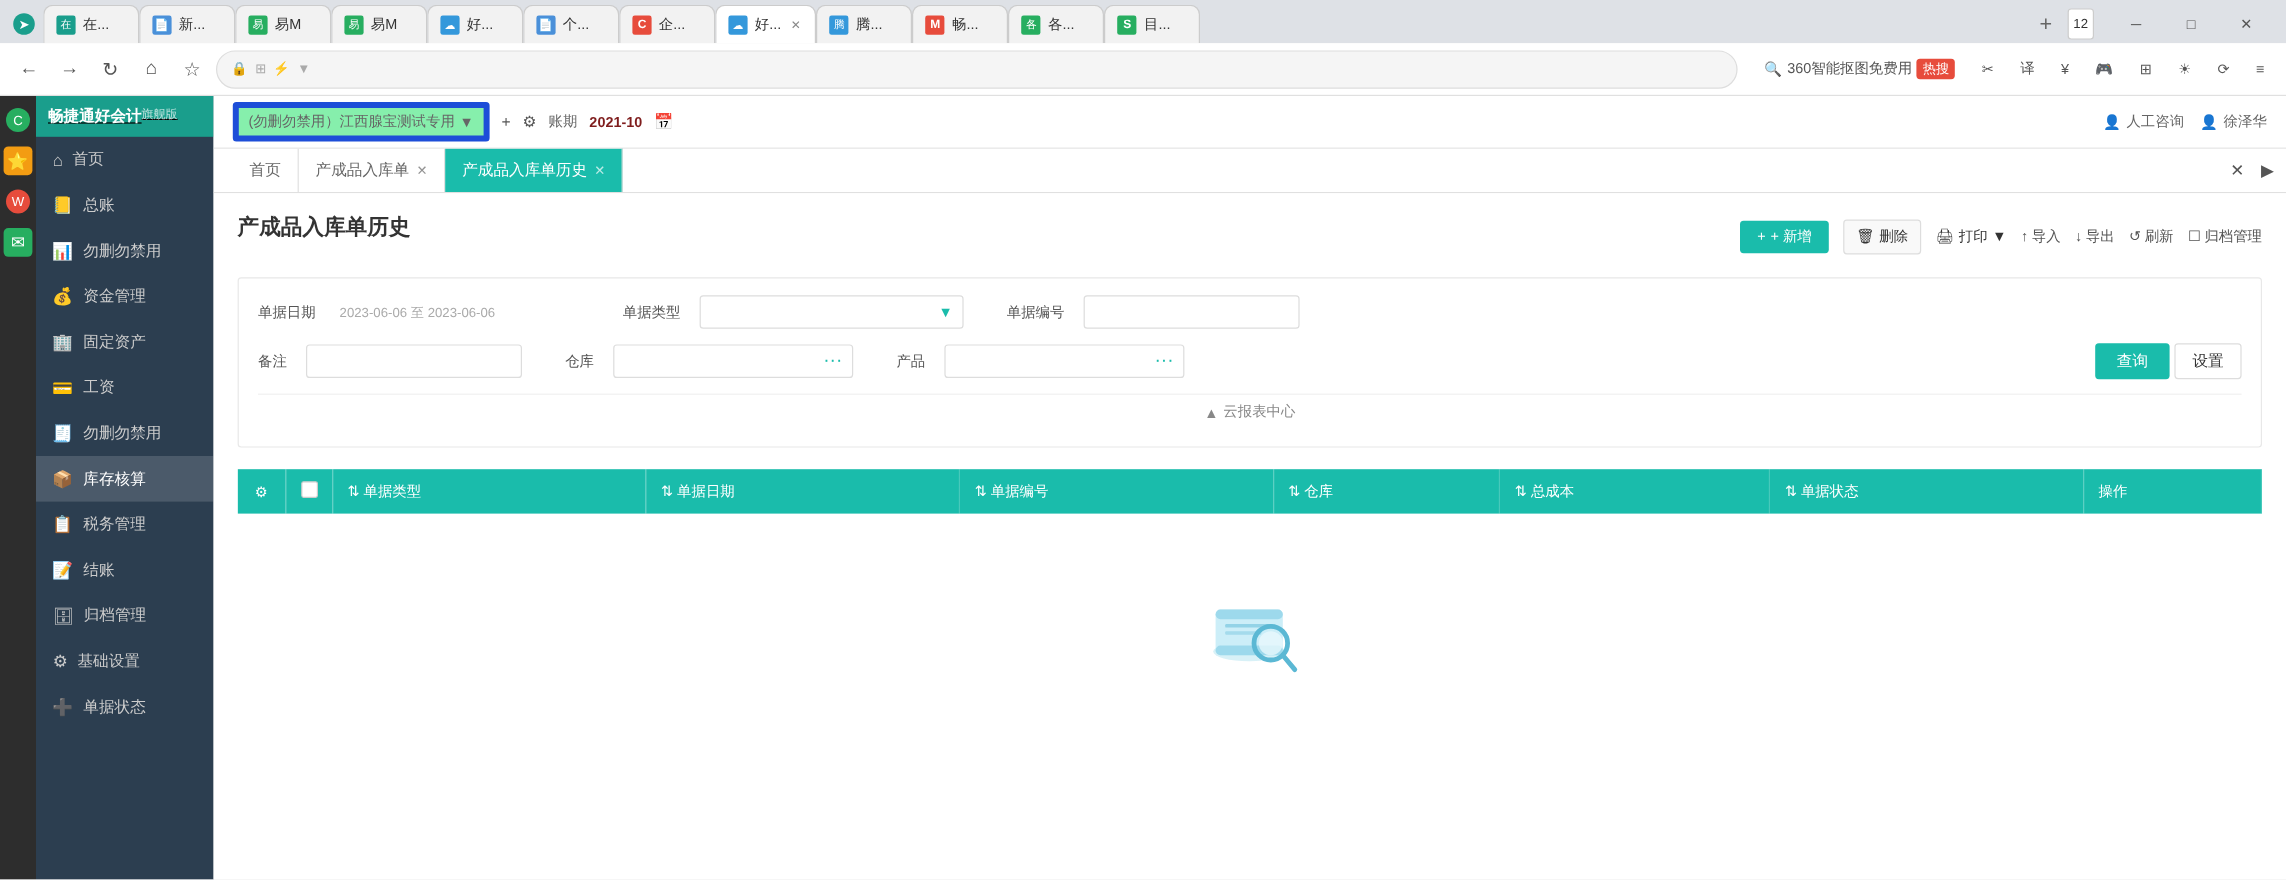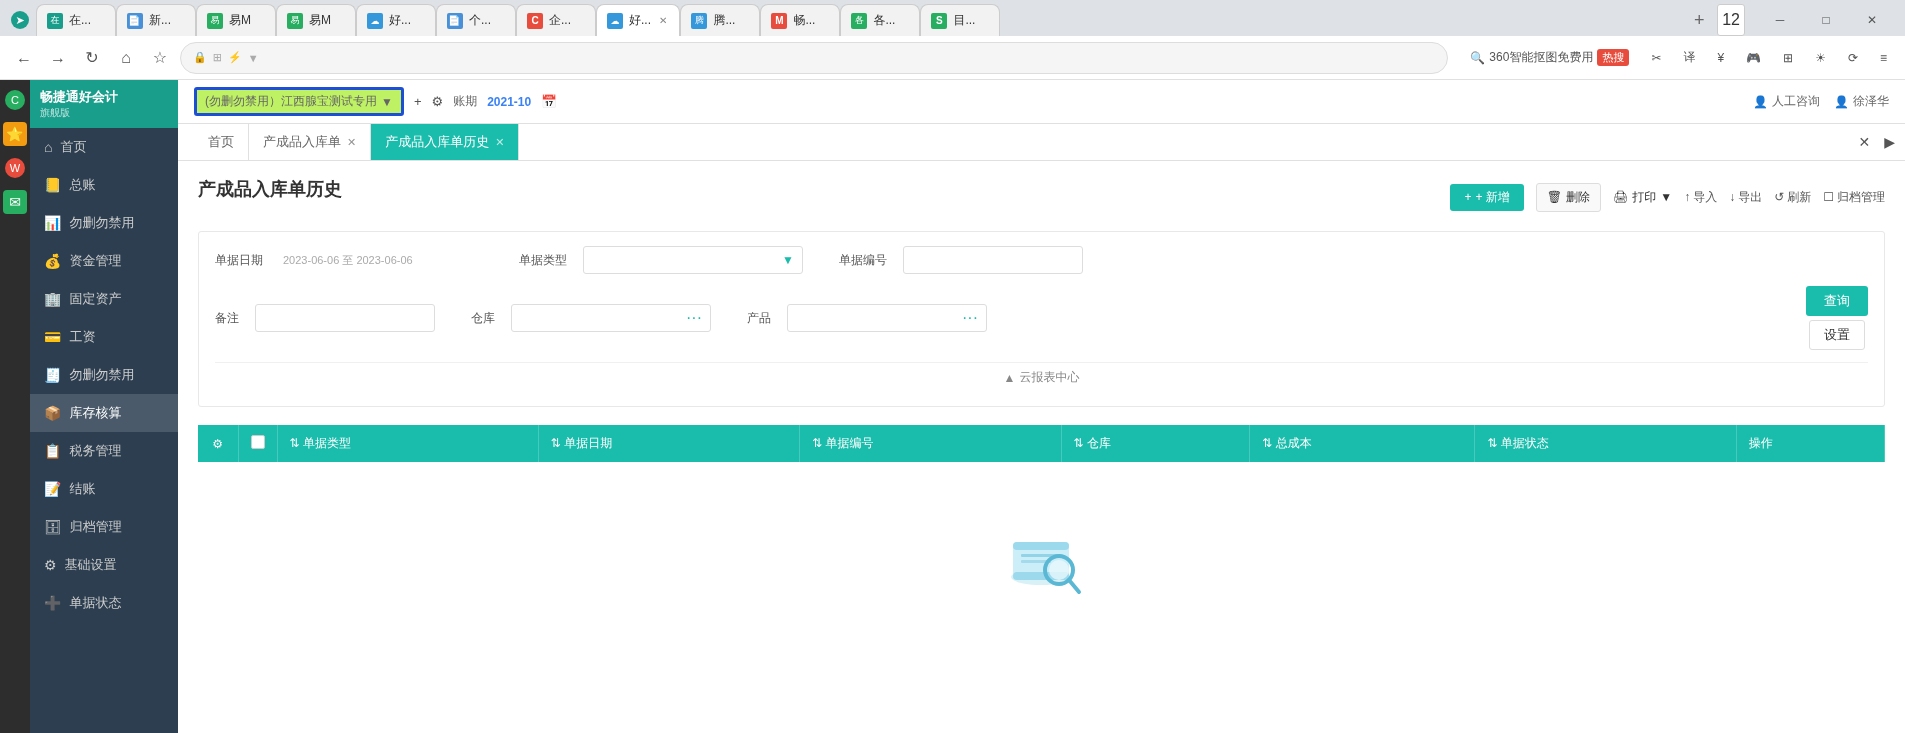--- a/index.html
+++ b/index.html
@@ -7,21 +7,21 @@
 
     
     .browser-frame { width: 100%; height: 100%; display: flex; flex-direction: column; background: #f2f2f2; }
     .tab-bar { height: 36px; background: #dee1e6; display: flex; align-items: flex-end; padding: 0 4px; overflow: hidden; }
     .tab { height: 32px; background: #f2f2f2; border-radius: 8px 8px 0 0; padding: 0 10px; display: flex; align-items: center; gap: 6px; font-size: 12px; white-space: nowrap; min-width: 80px; max-width: 160px; cursor: pointer; border: 1px solid #ccc; border-bottom: none; }
     .tab.active { background: #fff; z-index: 1; }
     .tab-icon { width: 16px; height: 16px; display: flex; align-items: center; justify-content: center; font-size: 10px; border-radius: 2px; flex-shrink: 0; }
     .tab-close { margin-left: auto; font-size: 10px; color: #888; cursor: pointer; padding: 2px; }
     .tab-label { overflow: hidden; text-overflow: ellipsis; white-space: nowrap; font-size: 12px; color: #333; }
     .new-tab-btn { width: 28px; height: 28px; display: flex; align-items: center; justify-content: center; cursor: pointer; font-size: 18px; color: #666; }
-    .tab-count { background: #fff; border: 1px solid #ccc; border-radius: 3px; padding: 6px 4px; font-size: 16px; color: #333; }
+    .tab-count { background: #fff; border: 1px solid #ccc; border-radius: 3px; padding: 6px 4px; font-size: 11px; color: #333; }
 
     .nav-bar { height: 44px; background: #fff; display: flex; align-items: center; padding: 0 10px; gap: 6px; border-bottom: 1px solid #e0e0e0; }
     .nav-btn { width: 28px; height: 28px; display: flex; align-items: center; justify-content: center; cursor: pointer; color: #555; font-size: 16px; border-radius: 4px; }
     .address-bar { flex: 1; height: 32px; background: #f5f5f5; border: 1px solid #ddd; border-radius: 16px; display: flex; align-items: center; padding: 0 12px; gap: 6px; font-size: 12px; color: #333; }
     .address-text { flex: 1; overflow: hidden; text-overflow: ellipsis; white-space: nowrap; }
     .nav-right { display: flex; align-items: center; gap: 6px; margin-left: 8px; }
     .nav-right-btn { height: 28px; display: flex; align-items: center; gap: 4px; padding: 0 8px; font-size: 12px; cursor: pointer; color: #555; border-radius: 4px; }
 
     
     .app-layout { display: flex; flex: 1; height: calc(100% - 80px); }
@@ -36,23 +36,23 @@
     .sidebar-logo { color: #fff; font-size: 13px; font-weight: bold; }
     .sidebar-subtitle { color: rgba(255,255,255,0.7); font-size: 10px; }
     .sidebar-menu { flex: 1; overflow-y: auto; }
     .sidebar-item { display: flex; align-items: center; gap: 8px; padding: 10px 14px; color: #ccc; cursor: pointer; font-size: 13px; }
     .sidebar-item.active { background: rgba(255,255,255,0.15); color: #fff; }
     .sidebar-item-icon { font-size: 14px; }
 
     
     .main-content { flex: 1; background: #f5f5f5; display: flex; flex-direction: column; overflow: hidden; }
     .top-header { height: 44px; background: #fff; border-bottom: 1px solid #e0e0e0; display: flex; align-items: center; padding: 0 16px; gap: 10px; }
-    .company-selector { display: flex; align-items: center; gap: 4px; font-size: 12px; color: #666; cursor: pointer; background: #bef264; border: 3px solid #1d4ed8; border-radius: 3px; padding: 3px 8px; }
+    .company-selector { display: flex; align-items: center; gap: 4px; font-size: 12px; color: #666; cursor: pointer; background: #86efac; border: 5px solid #1d4ed8; border-radius: 3px; padding: 3px 8px; }
     .period-label { font-size: 12px; color: #666; }
-    .period-value { font-size: 12px; color: #3b82f6; font-weight: bold; }
+    .period-value { font-size: 12px; color: #7f1d1d; font-weight: bold; }
     .header-right { margin-left: auto; display: flex; align-items: center; gap: 14px; }
     .header-right-item { display: flex; align-items: center; gap: 4px; font-size: 12px; color: #666; cursor: pointer; }
 
     
     .page-tabs { background: #fff; border-bottom: 1px solid #e0e0e0; display: flex; align-items: center; padding: 0 0 0 16px; }
     .page-tab { height: 36px; display: flex; align-items: center; padding: 0 14px; font-size: 13px; color: #666; cursor: pointer; border-right: 1px solid #e0e0e0; gap: 6px; }
     .page-tab.active { background: #1abcab; color: #fff; }
     .page-tab-close { font-size: 11px; color: inherit; opacity: 0.7; }
 
     
@@ -216,21 +216,21 @@
         <svg width="22" height="22" viewBox="0 0 22 22">
             <circle cx="11" cy="11" r="10" fill="#e74c3c"></circle>
             <text x="11" y="15" text-anchor="middle" fill="white" font-size="11">W</text>
           </svg>
       </div>
       <div class="app-icon" style="background:#27ae60;color:#fff;">✉</div>
     </div>
 
     <div class="main-sidebar">
       <div class="sidebar-header">
-        <div style="display:flex;flex-direction:column;">
+        <div style="display:flex;flex-direction:row;text-decoration:underline;">
           <span class="sidebar-logo">畅捷通好会计</span>
           <span class="sidebar-subtitle">旗舰版</span>
         </div>
       </div>
       <div class="sidebar-menu">
         <div class="sidebar-item">
           <span class="sidebar-item-icon">⌂</span>
           <span>首页</span>
         </div>
         <div class="sidebar-item">
@@ -392,21 +392,21 @@
               <span></span>
               <span class="filter-row-dots">···</span>
             </div>
 
             <span class="filter-label" style="margin-left:20px;">产品</span>
             <div class="filter-select" style="min-width:200px;">
               <span></span>
               <span class="filter-row-dots">···</span>
             </div>
 
-            <div style="margin-left:auto;display:flex;flex-direction:column;gap:4px;align-items:center;">
+            <div style="margin-left:auto;display:flex;flex-direction:row;gap:4px;align-items:flex-start;">
               <button class="query-btn">查询</button>
               <button class="settings-btn">设置</button>
             </div>
           </div>
 
 
           <div class="collapse-btn">
             <span>▲</span>
             <span>云报表中心</span>
           </div>

